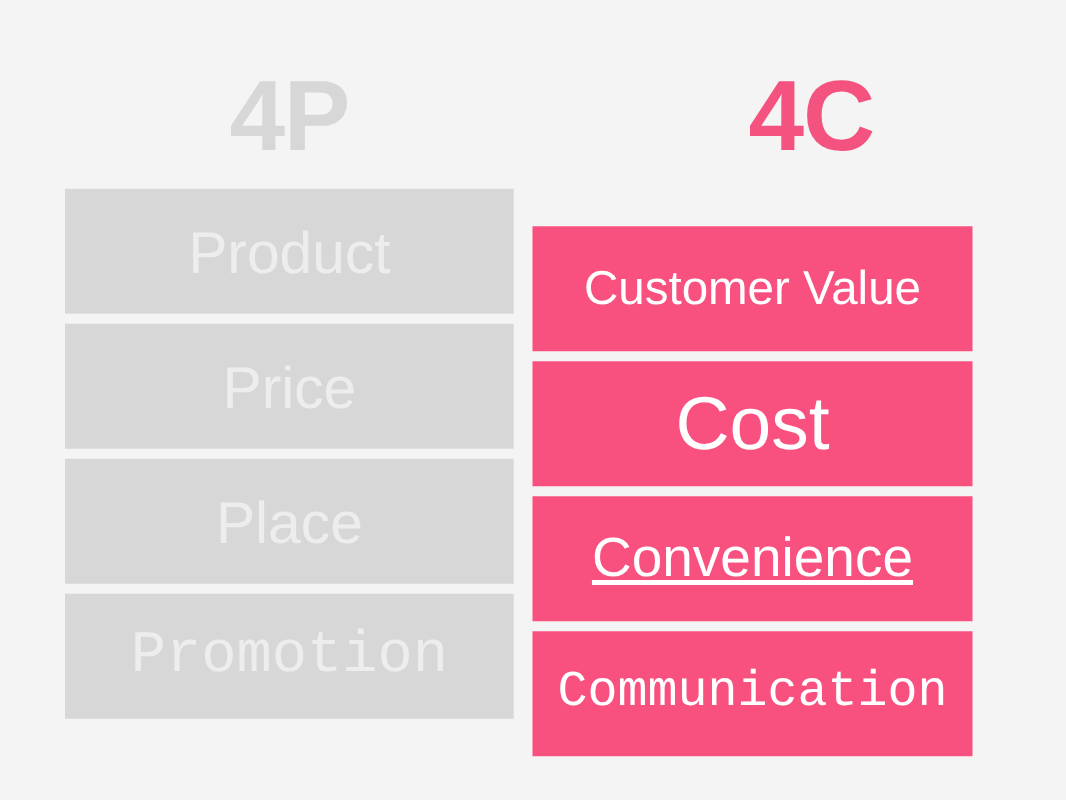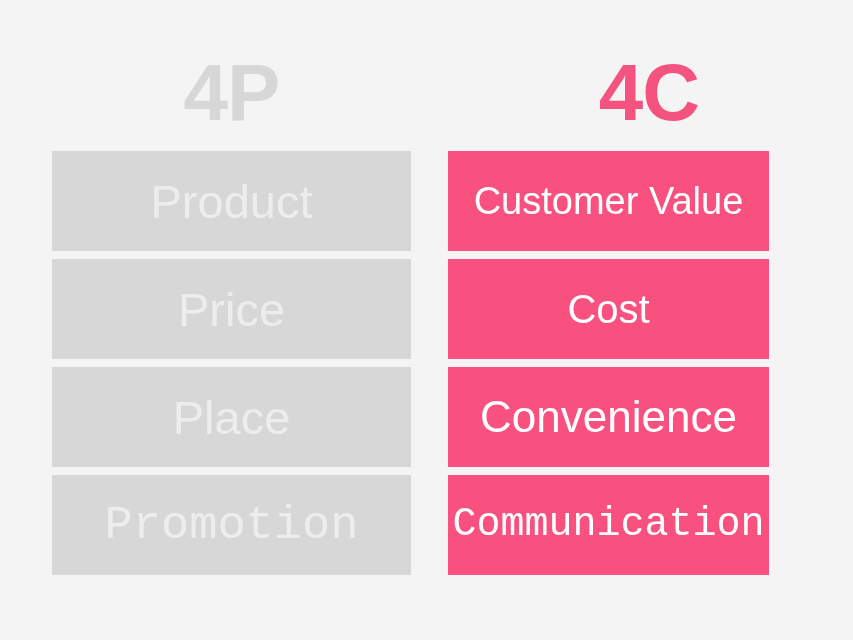--- a/index.html
+++ b/index.html
@@ -45,21 +45,21 @@
     width: 352px;
     color: #f4537f;
   }
 
   
   .column {
     position: absolute;
     top: 151px;
   }
   #column-left  { left: 52px;  width: 359px; }
-  #column-right { left: 448px; width: 321px; }
+  #column-right { left: 426px; width: 352px; margin-top: 30px; }
 
   
   .box {
     box-sizing: border-box;
     height: 100px;
     margin-bottom: 8px;
     display: flex;
     align-items: center;
     justify-content: center;
     overflow: hidden;
@@ -79,22 +79,22 @@
     white-space: nowrap;
     letter-spacing: 0px;
     line-height: 1;
   }
   .box-left .box-label {
     color: #ededed;
   }
 
   
   .fs-47 { font-size: 47px; }
-  .fs-46 { font-size: 40px; }
-  .fs-44 { font-size: 44px; }
+  .fs-46 { font-size: 60px; }
+  .fs-44 { font-size: 44px; text-decoration: underline; }
   .fs-40 { font-size: 40px; }
   .fs-38 { font-size: 38px; }
 </style>
 </head>
 <body>
 
 <div id="canvas">
 
   <div class="col-heading" id="heading-4p">4P</div>
 

